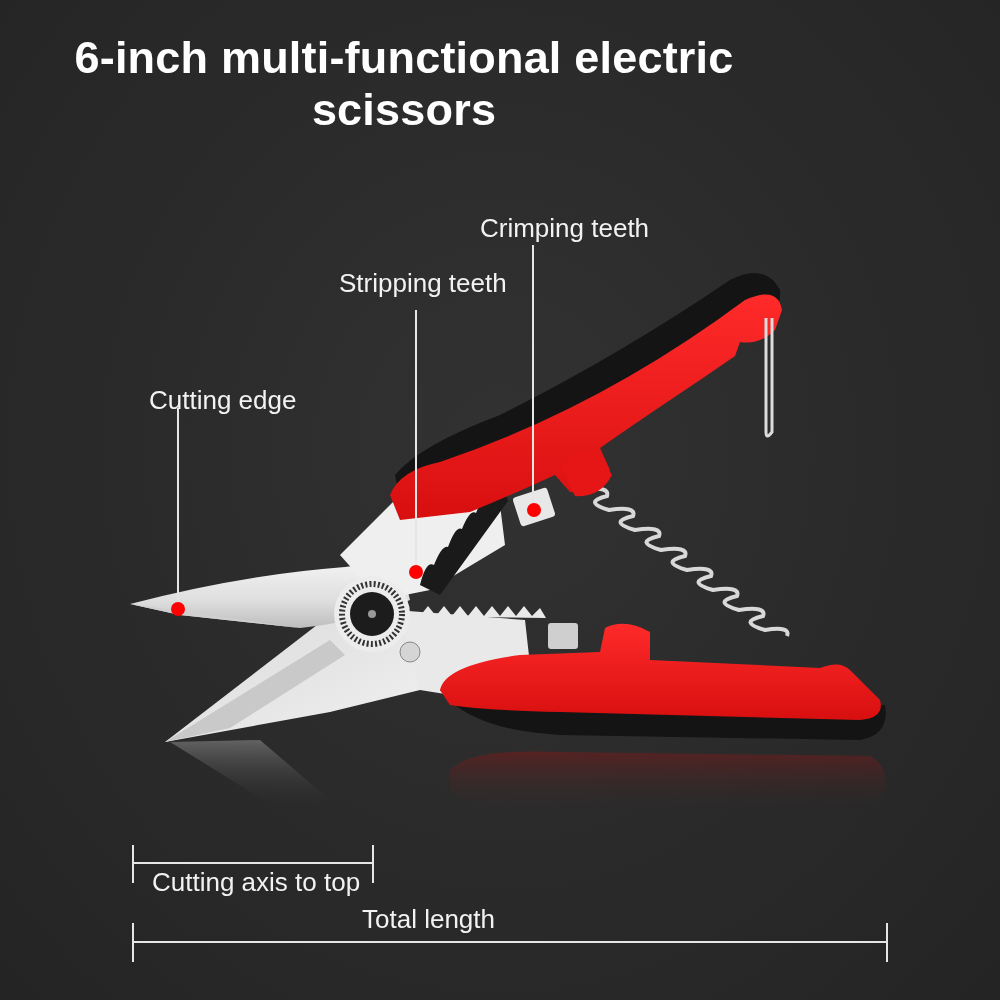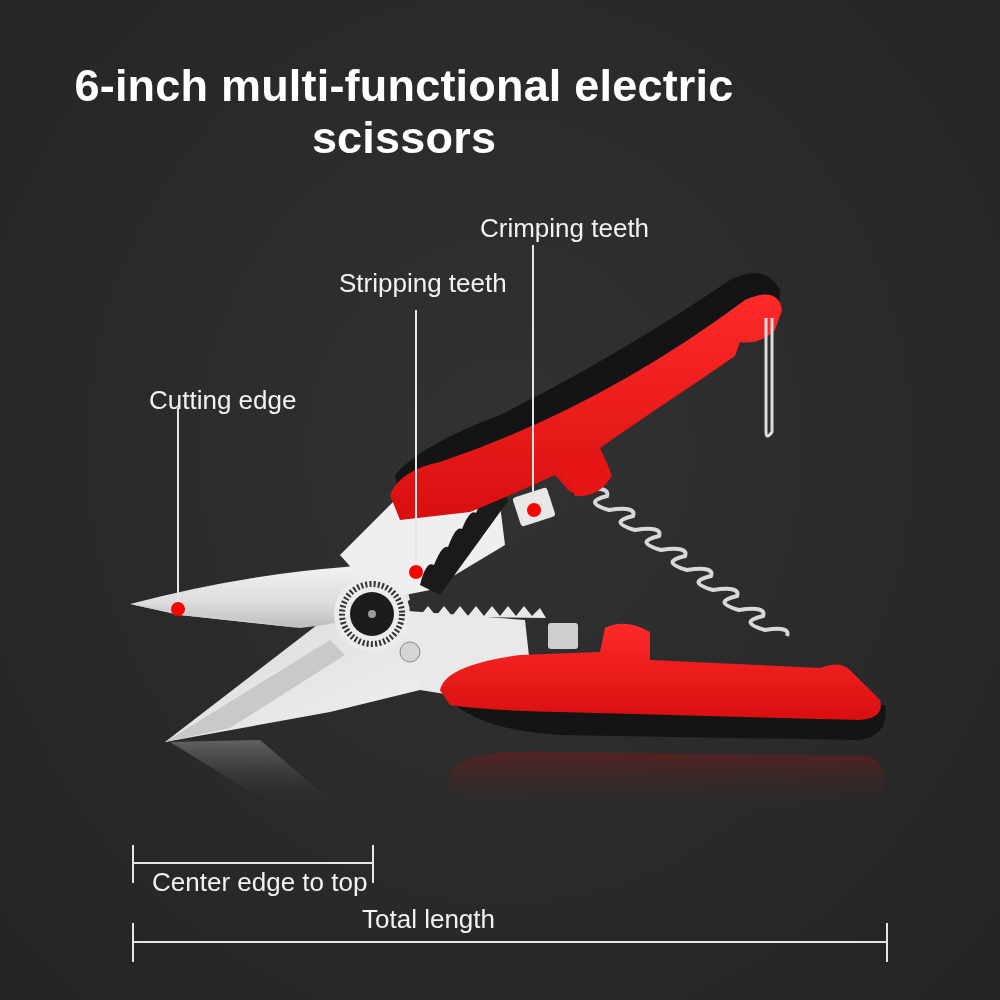--- a/index.html
+++ b/index.html
@@ -8,21 +8,21 @@
     background: #2b2b2b;
     position: relative;
     font-family: "Liberation Sans", sans-serif;
   }
   .bg {
     position: absolute; inset: 0;
     background:
       radial-gradient(ellipse at 50% 45%, #323232 0%, #2a2a2a 55%, #242424 100%);
   }
   .title {
-    position: absolute; left: 0; top: 60px; width: 808px;
+    position: absolute; left: 0; top: 32px; width: 808px;
     text-align: center; color: #ffffff;
     font-weight: bold; font-size: 45px; letter-spacing: 0.2px;
   }
   .label {
     position: absolute; color: #f2f2f2; font-size: 26px; white-space: nowrap;
   }
   .illus { position: absolute; left: 0; top: 0; width: 1000px; height: 1000px; }
 </style>
 </head>
 <body>
@@ -129,14 +129,14 @@
     <line x1="133" y1="923" x2="133" y2="962"></line>
     <line x1="887" y1="923" x2="887" y2="962"></line>
     <line x1="133" y1="942" x2="887" y2="942"></line>
   </g>
 </svg>
 
 <div class="label" style="left:149px; top:373px;margin-top:12px;">Cutting edge</div>
 <div class="label" style="left:339px; top:268px;">Stripping teeth</div>
 <div class="label" style="left:480px; top:213px;">Crimping teeth</div>
 
-<div class="label" style="left:152px; top:867px;">Center edge to top</div>
+<div class="label" style="left:152px; top:867px;">Cutting axis to top</div>
 <div class="label" style="left:362px; top:904px;">Total length</div>
 
 </body></html>

